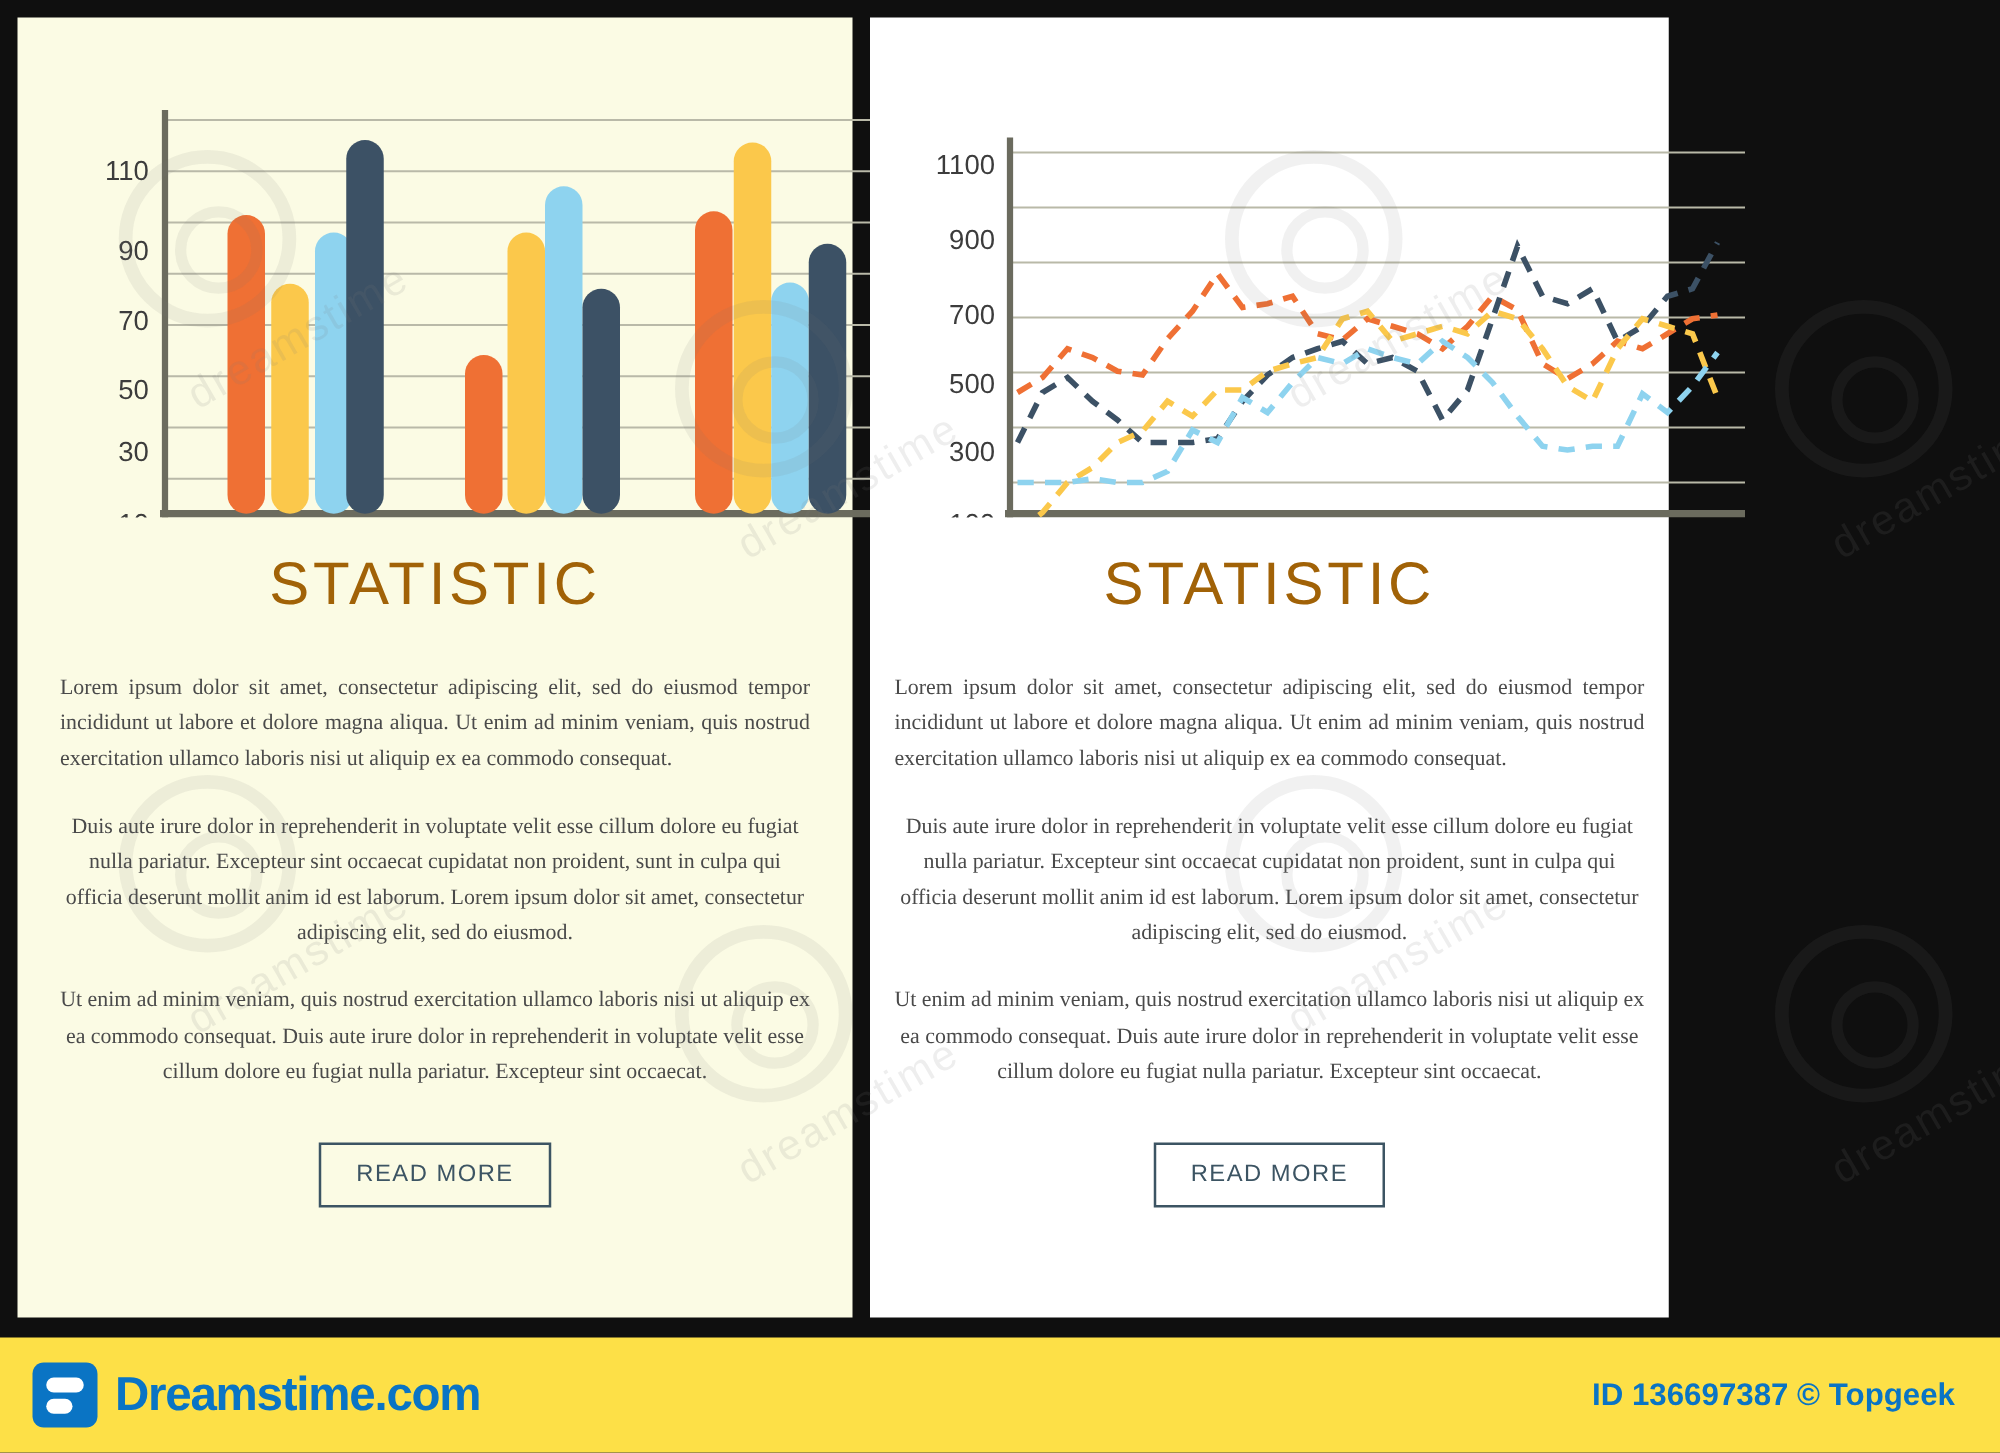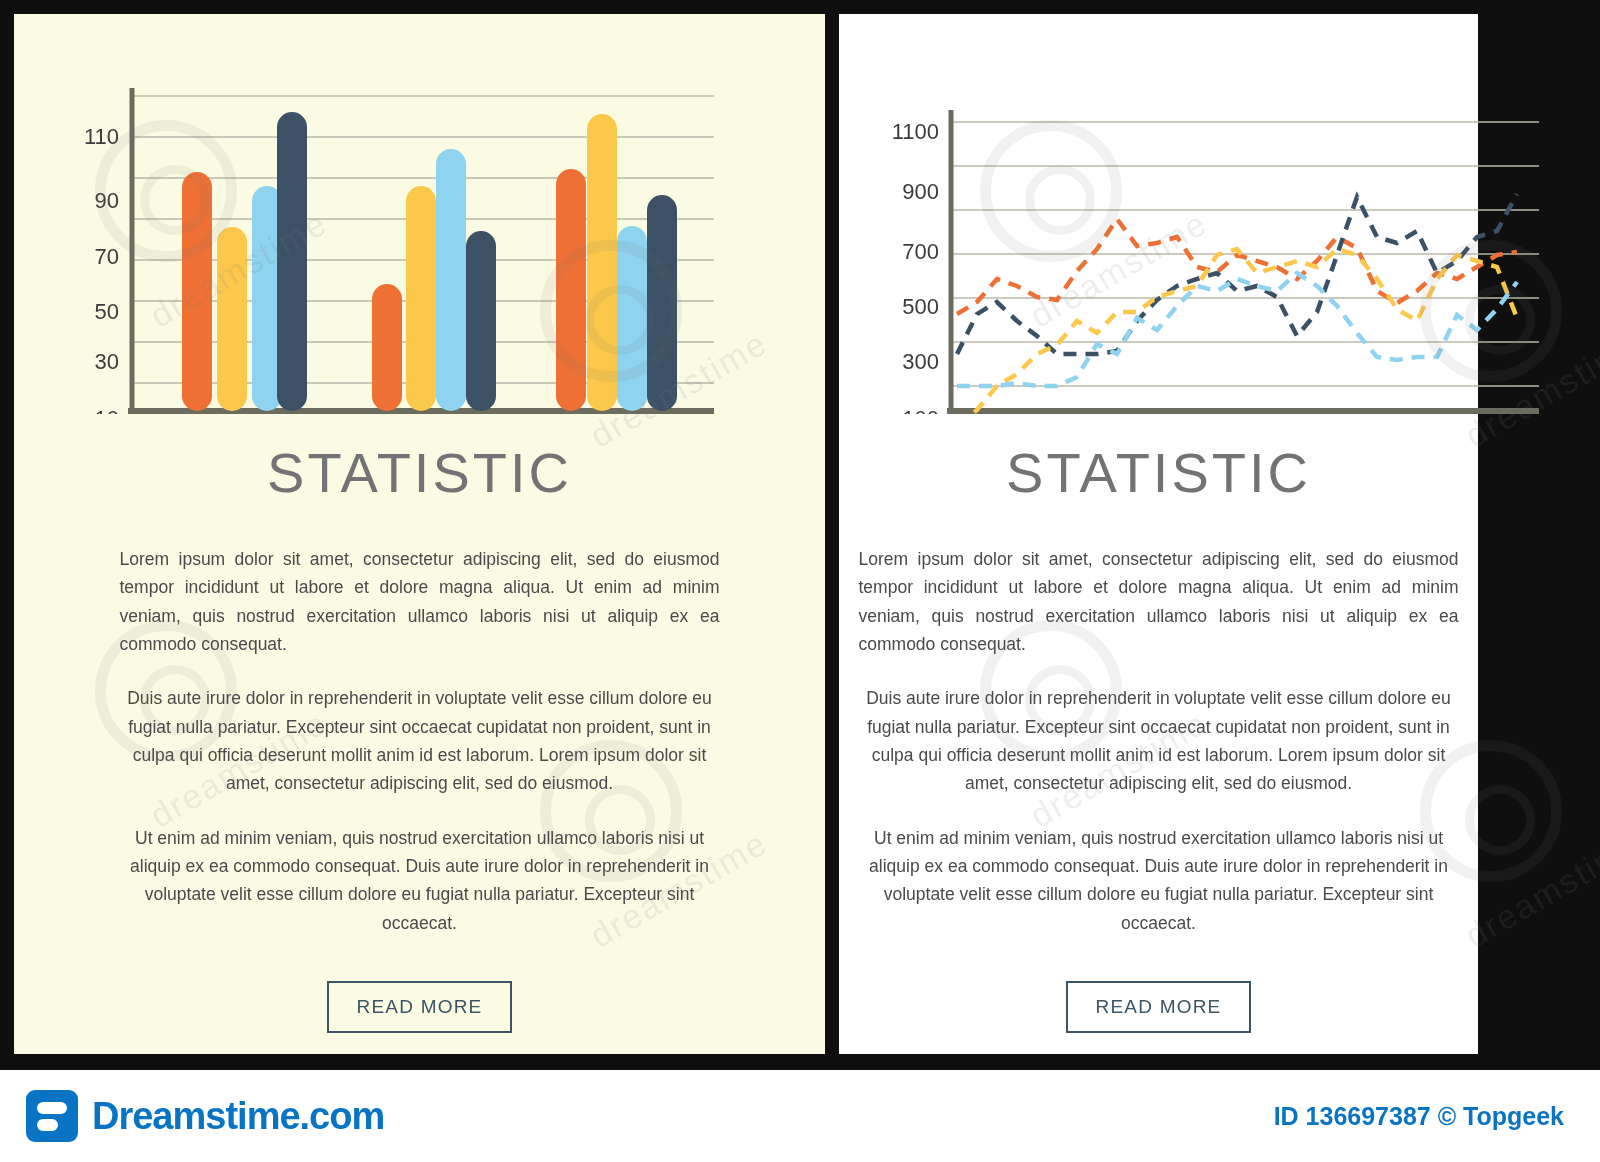--- a/index.html
+++ b/index.html
@@ -6,44 +6,44 @@
   body {
     width:1600px; height:1162px;
     background:#ffffff;
     font-family:"Liberation Sans", sans-serif;
     overflow:hidden;
   }
   .stage { position:relative; width:1600px; height:1162px; background:#0f0f0f; }
 
   .panels { position:absolute; left:0; top:0; width:1600px; height:1070px; display:flex; }
   .panel { position:relative; height:1040px; margin:14px 0 0 0; }
-  .panel-left  { width:811px; margin-left:14px; background:#fbfbe4; }
+  .panel-left  { width:668px; margin-left:14px; background:#fbfbe4; }
   .panel-right { width:639px; margin-left:14px; background:#ffffff; }
 
   .chart-wrap { position:relative; width:100%; height:400px; }
   .chart-svg { display:block; }
 
   .title {
     text-align:center;
-    color:#737373;
-    font-size:56px;
+    color:#a16207;
+    font-size:48px;
     letter-spacing:3px;
     font-weight:400;
     margin:26px 0 0 0;
     font-family:"Liberation Sans", sans-serif;
   }
 
   .body-text {
     margin:40px auto 0 auto;
     width:600px;
     color:#4a4a4a;
     font-size:17.5px;
     line-height:1.62;
     text-align:justify;
-    font-family:Liberation Sans, sans-serif;
+    font-family:Liberation Serif, serif;
   }
   .body-text p { margin:0 0 26px 0; }
   .body-text p:last-child { margin-bottom:0; }
   .p-center { text-align:center; }
 
   .readmore-row { margin-top:44px; text-align:center; }
   .readmore {
     display:inline-block;
     border:2px solid #3c5463;
     color:#3c5463;
@@ -77,21 +77,21 @@
     position:absolute; left:50%; top:50%;
     width:52px; height:52px; margin:-26px 0 0 -26px;
     border-radius:50%;
     border:9px solid rgba(120,120,120,0.10);
   }
 
   
   .footer {
     position:absolute; left:0; bottom:0;
     width:1600px; height:92px;
-    background:#ffffff;
+    background:#fde047;
     display:flex; align-items:center; justify-content:space-between;text-align:right;
   }
   .brand { display:flex; align-items:center; gap:14px; padding-left:26px; }
   .brand-mark {
     width:52px; height:52px; border-radius:9px;
     background:#0a74c4;
     position:relative;
   }
   .brand-mark:before{
     content:""; position:absolute; left:11px; top:12px;

